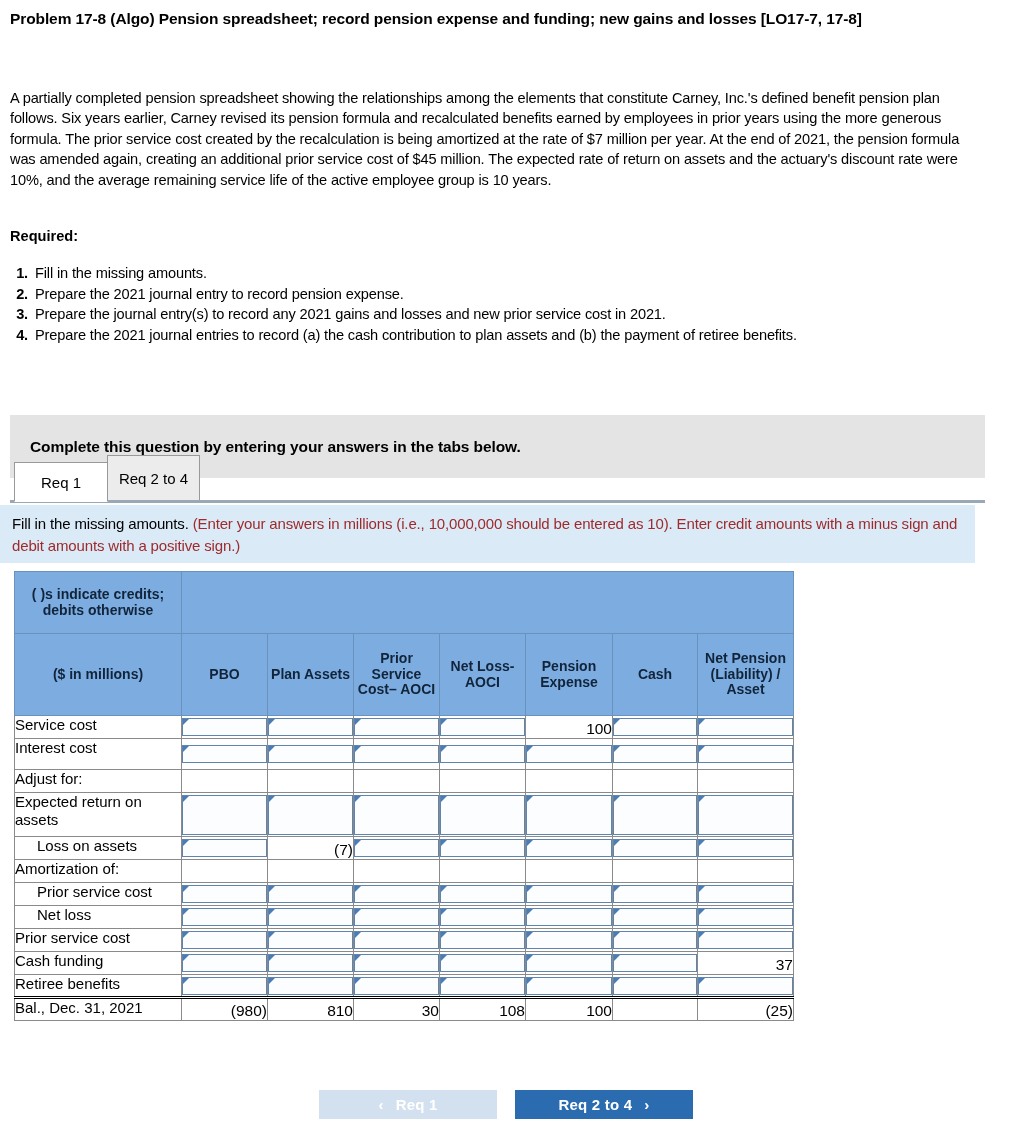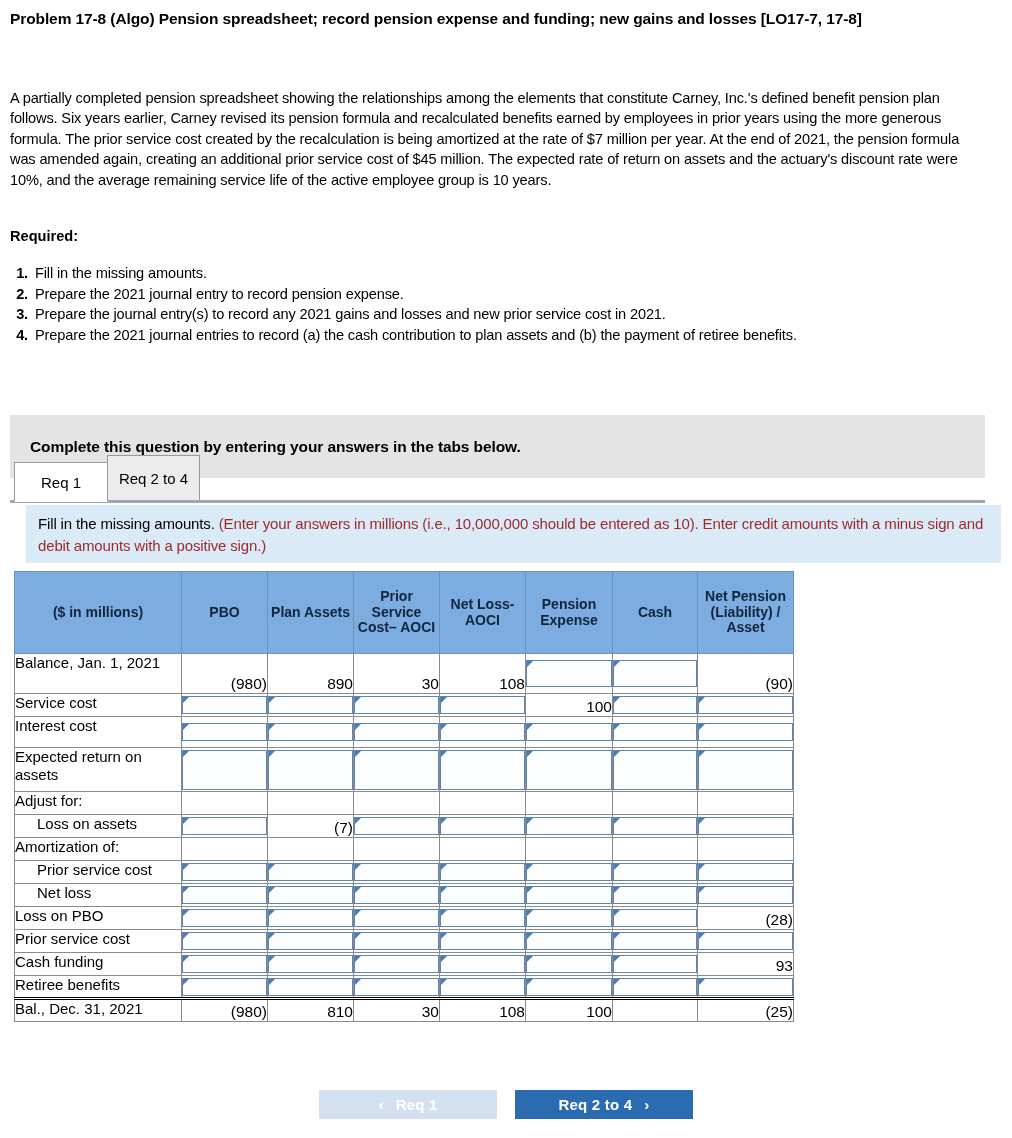--- a/index.html
+++ b/index.html
@@ -70,21 +70,21 @@
     background: #ececec;
     width: 93px; height: 47px; margin-left: -1px;
   }
   .tab-underline {
     position: absolute; left: 10px; top: 500px; width: 975px; height: 3px;
     background: #9aa7b5;
   }
 
   
   .instruction {
-    position: absolute; left: 26px; top: 505px; width: 975px; height: 58px;
+    position: absolute; left: 0; top: 505px; width: 975px; height: 58px;
     background: #daeaf7;
     padding: 8px 12px 0 12px;
     font-size: 15px; line-height: 22px; letter-spacing: -0.15px;
   }
   .instr-red { color: #9e2a2b; }
 
   
   .sheet {
     position: absolute; left: 14px; top: 571px;
     border-collapse: collapse;
@@ -227,45 +227,35 @@
       <col style="width:86px">
       <col style="width:86px">
       <col style="width:86px">
       <col style="width:86px">
       <col style="width:87px">
       <col style="width:85px">
       <col style="width:96px">
     </colgroup>
     <thead>
       <tr>
+        <th class="hdr-note">(  )s indicate credits; debits otherwise</th>
+        <th class="hdr-blank" colspan="7"></th>
+      </tr>
+      <tr>
           <th class="hdr-cell">($ in millions)</th>
           <th class="hdr-cell">PBO</th>
           <th class="hdr-cell">Plan Assets</th>
           <th class="hdr-cell">Prior Service Cost– AOCI</th>
           <th class="hdr-cell">Net Loss- AOCI</th>
           <th class="hdr-cell">Pension Expense</th>
           <th class="hdr-cell">Cash</th>
           <th class="hdr-cell">Net Pension (Liability) / Asset</th>
         </tr>
     </thead>
     <tbody>
-        <tr style="height: 40px;">
-          <td class="lbl">Balance, Jan. 1, 2021</td>
-          <td class="val">(980)</td>
-          <td class="val">890</td>
-          <td class="val">30</td>
-          <td class="val">108</td>
-          <td class="inp tall2">
-            <div class="box"></div>
-          </td>
-          <td class="inp tall2">
-            <div class="box"></div>
-          </td>
-          <td class="val">(90)</td>
-        </tr>
         <tr style="height: 23px; padding-left: 32px;">
           <td class="lbl">Service cost</td>
           <td class="inp">
             <div class="box"></div>
           </td>
           <td class="inp">
             <div class="box"></div>
           </td>
           <td class="inp">
             <div class="box"></div>
@@ -298,20 +288,30 @@
           <td class="inp">
             <div class="box"></div>
           </td>
           <td class="inp">
             <div class="box"></div>
           </td>
           <td class="inp">
             <div class="box"></div>
           </td>
         </tr>
+        <tr style="height: 23px;">
+          <td class="lbl">Adjust for:</td>
+          <td class="val"></td>
+          <td class="val"></td>
+          <td class="val"></td>
+          <td class="val"></td>
+          <td class="val"></td>
+          <td class="val"></td>
+          <td class="val"></td>
+        </tr>
         <tr style="height: 44px;">
           <td class="lbl">Expected return on assets</td>
           <td class="inp tall">
             <div class="box"></div>
           </td>
           <td class="inp tall">
             <div class="box"></div>
           </td>
           <td class="inp tall">
             <div class="box"></div>
@@ -323,30 +323,20 @@
             <div class="box"></div>
           </td>
           <td class="inp tall">
             <div class="box"></div>
           </td>
           <td class="inp tall">
             <div class="box"></div>
           </td>
         </tr>
         <tr style="height: 23px;">
-          <td class="lbl">Adjust for:</td>
-          <td class="val"></td>
-          <td class="val"></td>
-          <td class="val"></td>
-          <td class="val"></td>
-          <td class="val"></td>
-          <td class="val"></td>
-          <td class="val"></td>
-        </tr>
-        <tr style="height: 23px;">
           <td class="lbl indent">Loss on assets</td>
           <td class="inp">
             <div class="box"></div>
           </td>
           <td class="val">(7)</td>
           <td class="inp">
             <div class="box"></div>
           </td>
           <td class="inp">
             <div class="box"></div>
@@ -413,42 +403,20 @@
             <div class="box"></div>
           </td>
           <td class="inp">
             <div class="box"></div>
           </td>
           <td class="inp">
             <div class="box"></div>
           </td>
         </tr>
         <tr style="height: 23px;">
-          <td class="lbl">Loss on PBO</td>
-          <td class="inp">
-            <div class="box"></div>
-          </td>
-          <td class="inp">
-            <div class="box"></div>
-          </td>
-          <td class="inp">
-            <div class="box"></div>
-          </td>
-          <td class="inp">
-            <div class="box"></div>
-          </td>
-          <td class="inp">
-            <div class="box"></div>
-          </td>
-          <td class="inp">
-            <div class="box"></div>
-          </td>
-          <td class="val">(28)</td>
-        </tr>
-        <tr style="height: 23px;">
           <td class="lbl">Prior service cost</td>
           <td class="inp">
             <div class="box"></div>
           </td>
           <td class="inp">
             <div class="box"></div>
           </td>
           <td class="inp">
             <div class="box"></div>
           </td>
@@ -478,21 +446,21 @@
           </td>
           <td class="inp">
             <div class="box"></div>
           </td>
           <td class="inp">
             <div class="box"></div>
           </td>
           <td class="inp">
             <div class="box"></div>
           </td>
-          <td class="val">93</td>
+          <td class="val">37</td>
         </tr>
         <tr style="height: 23px;">
           <td class="lbl">Retiree benefits</td>
           <td class="inp">
             <div class="box"></div>
           </td>
           <td class="inp">
             <div class="box"></div>
           </td>
           <td class="inp">

